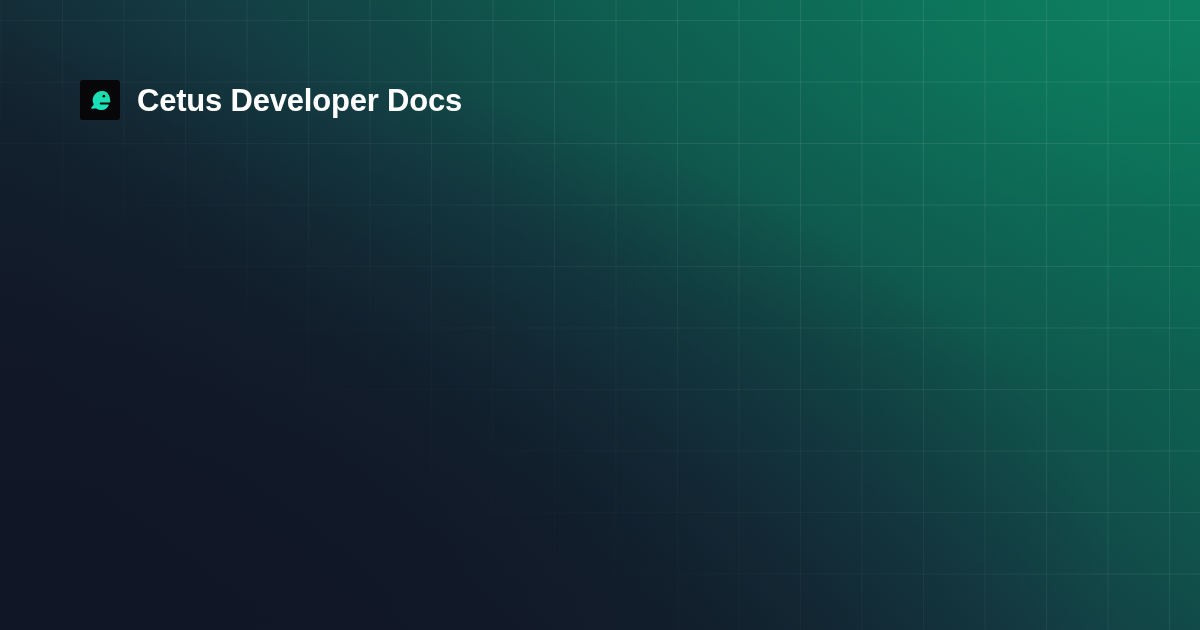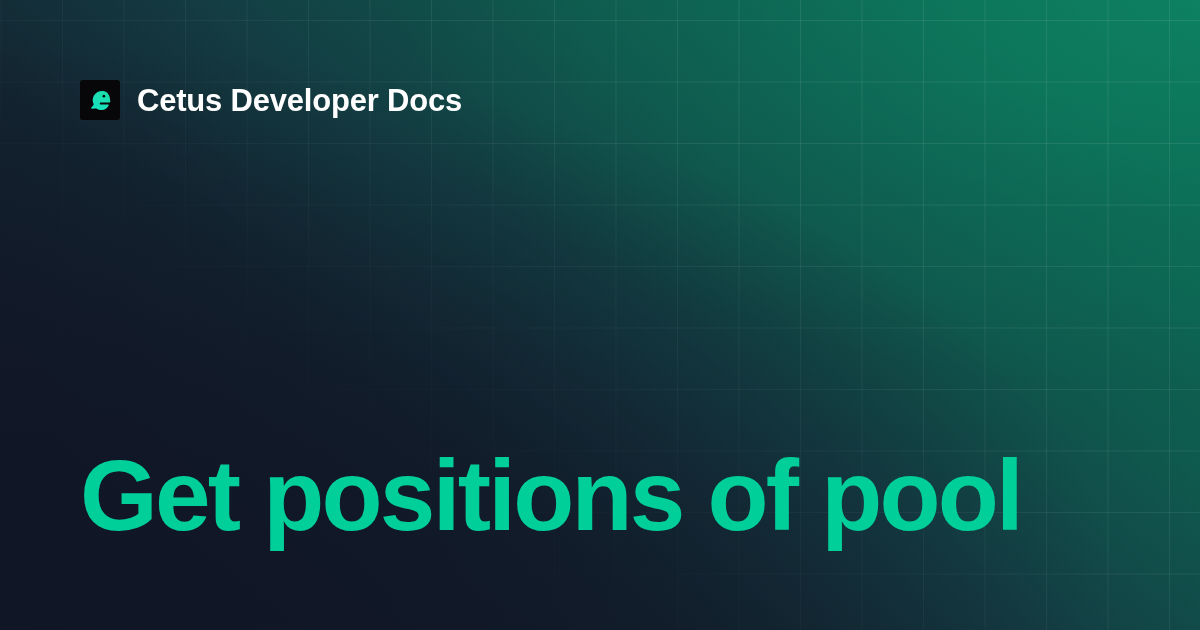--- a/index.html
+++ b/index.html
@@ -13,20 +13,21 @@
   }
 
   
   .og-card {
     position: relative;
     width: 1200px;
     height: 630px;
     overflow: hidden;
     background: #000000;
     isolation: isolate;
+    text-align: right;
   }
 
   
   
   .bg-gradient {
     position: absolute;
     inset: 0;
     background:
       linear-gradient(38deg,
         #121827 0%,
@@ -170,16 +171,15 @@
                    c0.3 0.7 0.2 1.2-0.3 1.8l-2.2 2.6c-0.5 0.6-0.1 1.5 0.7 1.4l3.9-0.5
                    c0.6-0.1 1.0 0.1 1.5 0.4c3.2 2.1 7.6 2.1 10.9-0.3c1.3-1.0 2.3-2.2 2.9-3.6
                    c0.2-0.5-0.1-1.0-0.6-1.0h-8.6c-0.6 0-1.1-0.5-1.1-1.1c0-0.6 0.5-1.1 1.1-1.1h10.0
                    c0.5 0 0.9-0.3 0.9-0.8C27.9 12.3 25.6 7.4 21.8 6.2Z" fill="url(#cetusGrad)"></path>
           <circle cx="20.4" cy="11.6" r="1.5" fill="#07070A"></circle>
         </svg>
       </div>
       <div class="brand-title">Cetus Developer Docs</div>
     </div>
 
-    <h1 class="headline">Get positions of pool</h1>
 
   </div>
 </div>
 
 </body></html>

